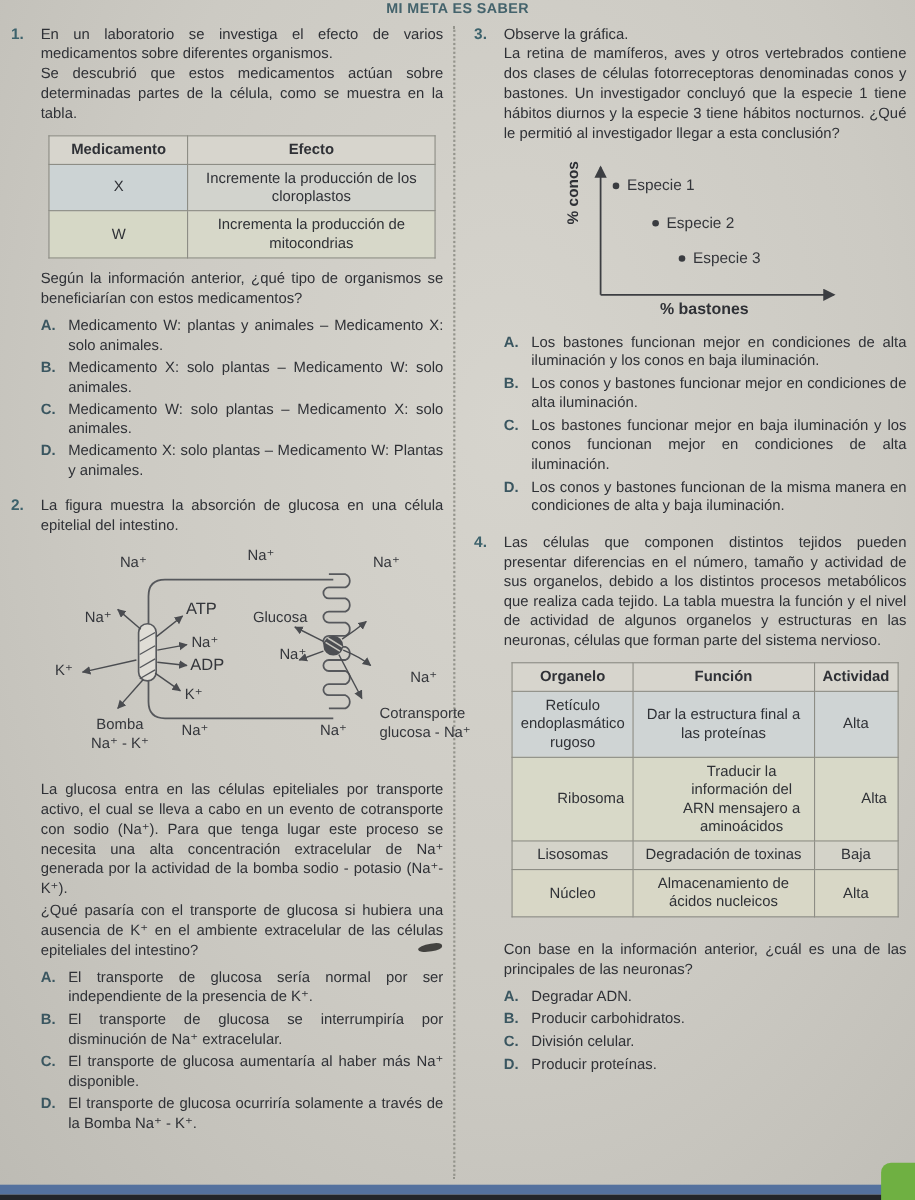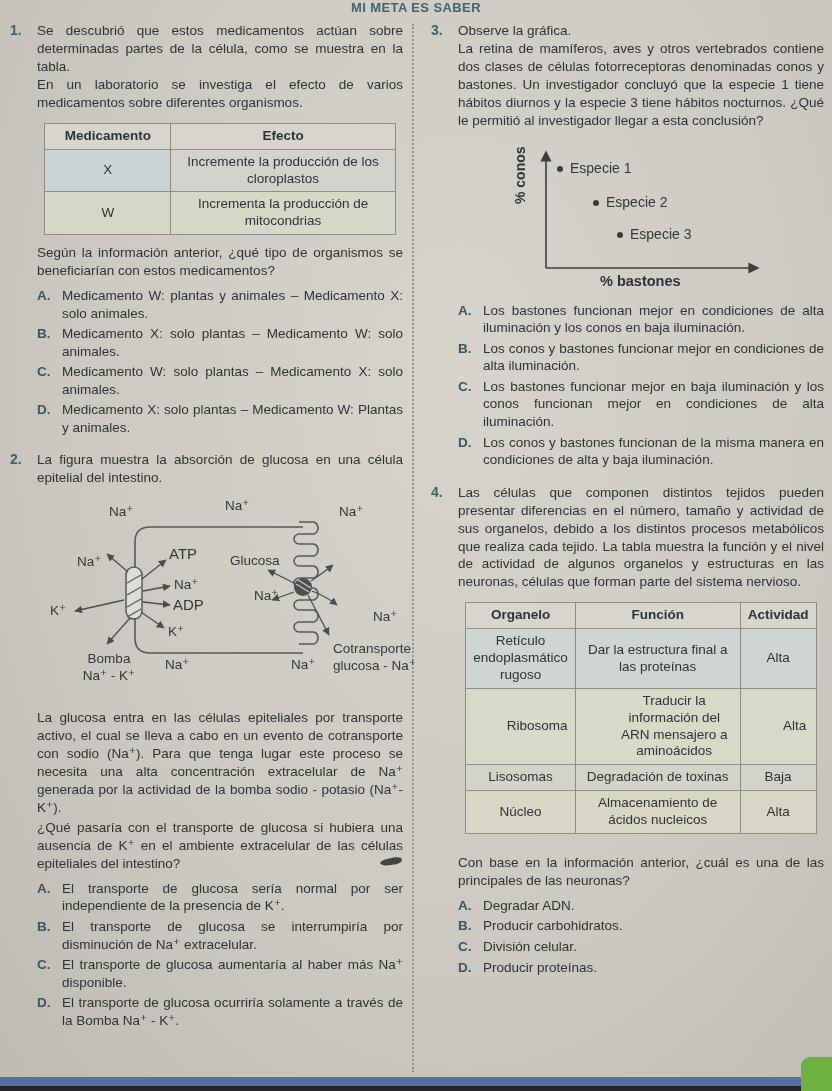--- a/index.html
+++ b/index.html
@@ -68,22 +68,22 @@
   <div class="title">MI META ES SABER</div>
   <div class="divider"></div>
 
   <div class="columns">
 
     <section class="col left">
 
       <div class="q">
         <div class="qnum">1.</div>
         <div class="qbody">
+          <p class="para">En un laboratorio se investiga el efecto de varios medicamentos sobre diferentes organismos.</p>
           <p class="para">Se descubrió que estos medicamentos actúan sobre determinadas partes de la célula, como se muestra en la tabla.</p>
-          <p class="para">En un laboratorio se investiga el efecto de varios medicamentos sobre diferentes organismos.</p>
           <table class="t t1">
             <thead>
               <tr>
                 <th style="width:36%">Medicamento</th>
                 <th>Efecto</th>
               </tr>
             </thead>
             <tbody>
               <tr class="r0">
                 <td class="c">X</td>
@@ -175,21 +175,21 @@
             <span class="dlabel" style="left:131px;top:128px">K⁺</span>
             <span class="dlabel b2" style="left:36px;top:156px;text-align:center;width:72px">
               <span style="display:block">Bomba</span>
               <span style="display:block">Na⁺ - K⁺</span>
             </span>
             <span class="dlabel" style="left:128px;top:161px">Na⁺</span>
             <span class="dlabel" style="left:193px;top:58px">Glucosa</span>
             <span class="dlabel" style="left:217px;top:92px">Na⁺</span>
             <span class="dlabel" style="left:254px;top:161px">Na⁺</span>
             <span class="dlabel" style="left:336px;top:113px">Na⁺</span>
-            <span class="dlabel b2" style="left:296px;top:146px">
+            <span class="dlabel b2" style="left:308px;top:146px">
               <span style="display:block">Cotransporte</span>
               <span style="display:block">glucosa - Na⁺</span>
             </span>
           </div>
 
           <p class="para">La glucosa entra en las células epiteliales por transporte activo, el cual se lleva a cabo en un evento de cotransporte con sodio (Na⁺). Para que tenga lugar este proceso se necesita una alta concentración extracelular de Na⁺ generada por la actividad de la bomba sodio - potasio (Na⁺- K⁺).</p>
           <p class="qtext" style="margin-top:2px">¿Qué pasaría con el transporte de glucosa si hubiera una ausencia de K⁺ en el ambiente extracelular de las células epiteliales del intestino?</p>
           <ul class="options">
             <li>
                 <span class="letter">A.</span>

